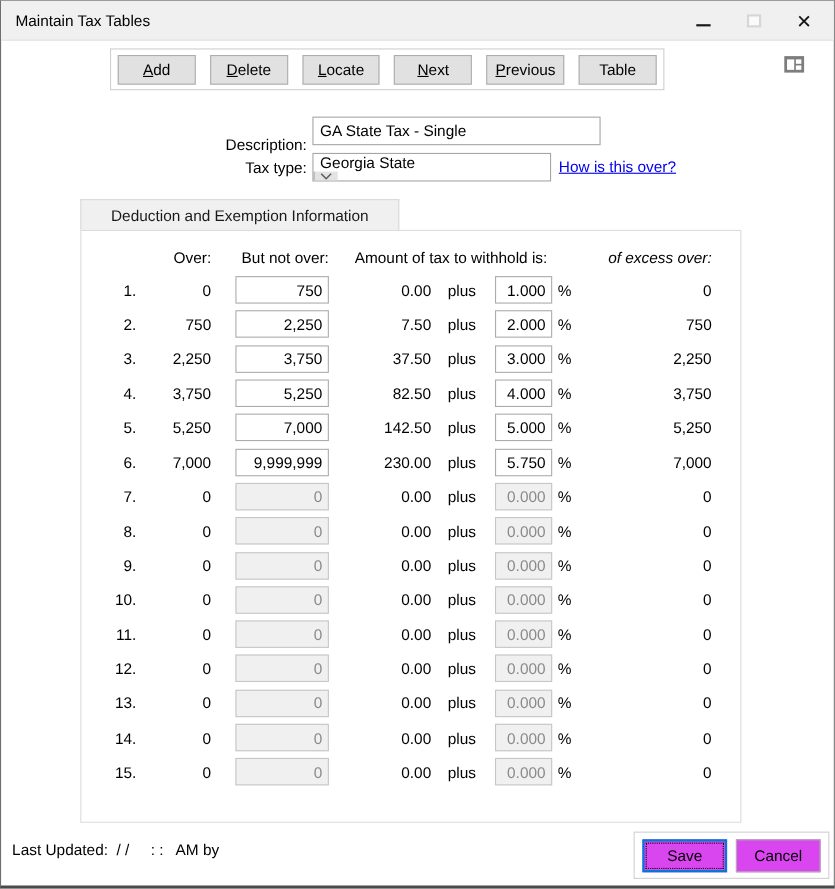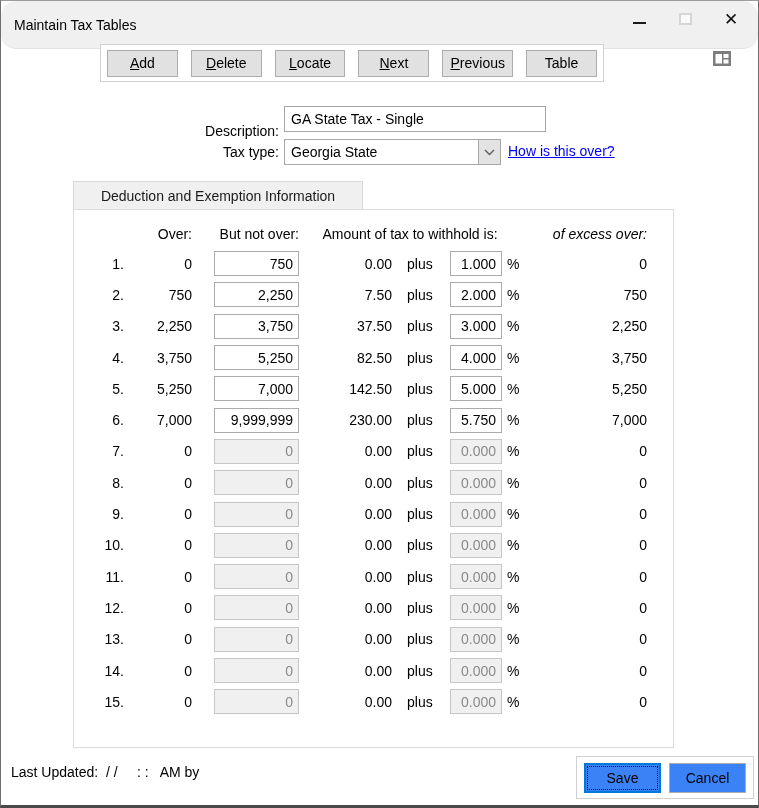--- a/index.html
+++ b/index.html
@@ -5,23 +5,23 @@
   * { margin:0; padding:0; box-sizing:border-box; font-family:"Liberation Sans", "DejaVu Sans", sans-serif; }
   html,body { background:#fff; }
   .window {
     position:relative; width:759px; height:808px; background:#ffffff;
     border-left:1px solid #6e6e6e; border-right:1px solid #6e6e6e;
     border-top:1px solid #9b9b9b; border-bottom:3px solid #4a4a4a;
     overflow:hidden;
   }
   
   .titlebar {
-    position:absolute; left:0; top:0; width:100%; height:48px;
+    position:absolute; left:0; top:0; width:100%; height:36px;
     background:#f0f0f0; border-bottom:1px solid #e2e2e2;
-    display:flex; align-items:center;border-radius:15px;
+    display:flex; align-items:center;
   }
   .titlebar .title { margin-left:13px; font-size:14px; color:#000; }
   .tb-controls { position:absolute; right:4px; top:0; height:36px; display:flex; }
   .tb-btn { width:46px; height:36px; display:flex; align-items:center; justify-content:center; }
   .min-glyph { width:13px; height:2px; background:#1a1a1a; margin-top:8px; }
   .max-glyph { width:13px; height:12px; border:2px solid #d6d6d6; background:#fafafa; }
   .close-glyph { font-size:17px; color:#111; line-height:1; font-weight:400; }
   
   .toolbar-box {
     position:absolute; left:99px; top:43px; width:504px; height:38px;
@@ -35,21 +35,21 @@
   }
   .tbtn .u { text-decoration:underline; }
   .layout-icon { position:absolute; right:26px; top:49px; width:20px; height:18px; }
   
   .flabel { position:absolute; left:0; width:278px; text-align:right; font-size:14px; color:#000; }
   .txt {
     border:1px solid #a6a6a6; background:#fff; font-size:14px; color:#000;
     padding:2px 6px; height:26px;
   }
   .desc-input { position:absolute; left:283px; top:105px; width:262px; }
-  .combo { position:absolute; left:283px; top:138px; width:217px; height:26px; border:1px solid #a6a6a6; background:#fff; display:flex; }
+  .combo { position:absolute; left:283px; top:138px; width:217px; height:26px; border:1px solid #a6a6a6; background:#fff; display:flex;flex-direction:column; }
   .combo-text { flex:1; border:none; outline:none; font-size:14px; padding:0 6px; background:transparent; color:#000; }
   .combo-btn { width:22px; height:100%; background:#e3e3e3; border-left:1px solid #a6a6a6; display:flex; align-items:center; justify-content:center; }
   .help-link { position:absolute; left:507px; top:142px; font-size:14px; color:#0000EE; text-decoration:underline; cursor:pointer; }
   
   .tab { position:absolute; display:flex; align-items:center; justify-content:center; font-size:14px; color:#1a1a1a; }
   .tab-inactive { left:72px; top:180px; width:290px; height:28px; background:#f0f0f0; border:1px solid #d9d9d9; border-bottom:none; }
   .tab-active { left:362px; top:176px; width:153px; height:33px; background:#fff; border:1px solid #d9d9d9; border-bottom:none; z-index:2; }
   .panel {
     position:absolute; left:72px; top:208px; width:601px; height:539px;
     border:1px solid #dcdcdc; background:#fff; z-index:1;
@@ -73,21 +73,21 @@
   .trow[data-state="disabled"] .c-in1,
   .trow[data-state="disabled"] .c-in2 { background:#f0f0f0; border-color:#c6c6c6; color:#8a8a8a; }
   
   .last-updated { position:absolute; left:10px; top:763px; font-size:14px; color:#000; white-space:pre; }
   .action-box {
     position:absolute; left:575px; top:755px; width:178px; height:43px;
     border:1px solid #d0d0d0; background:#fff;
     display:flex; align-items:center; justify-content:center; gap:8px;
   }
   .btn {
-    width:77px; height:30px; background:#3b82f6; border:1px solid #adadad;
+    width:77px; height:30px; background:#d946ef; border:1px solid #adadad;
     font-size:14px; color:#000; cursor:default;
   }
   .btn-save { border:2px solid #0078d7; outline:1px dotted #000; outline-offset:-4px; }
 </style>
 </head>
 <body>
 
 <div class="window">
 
   <div class="titlebar">

